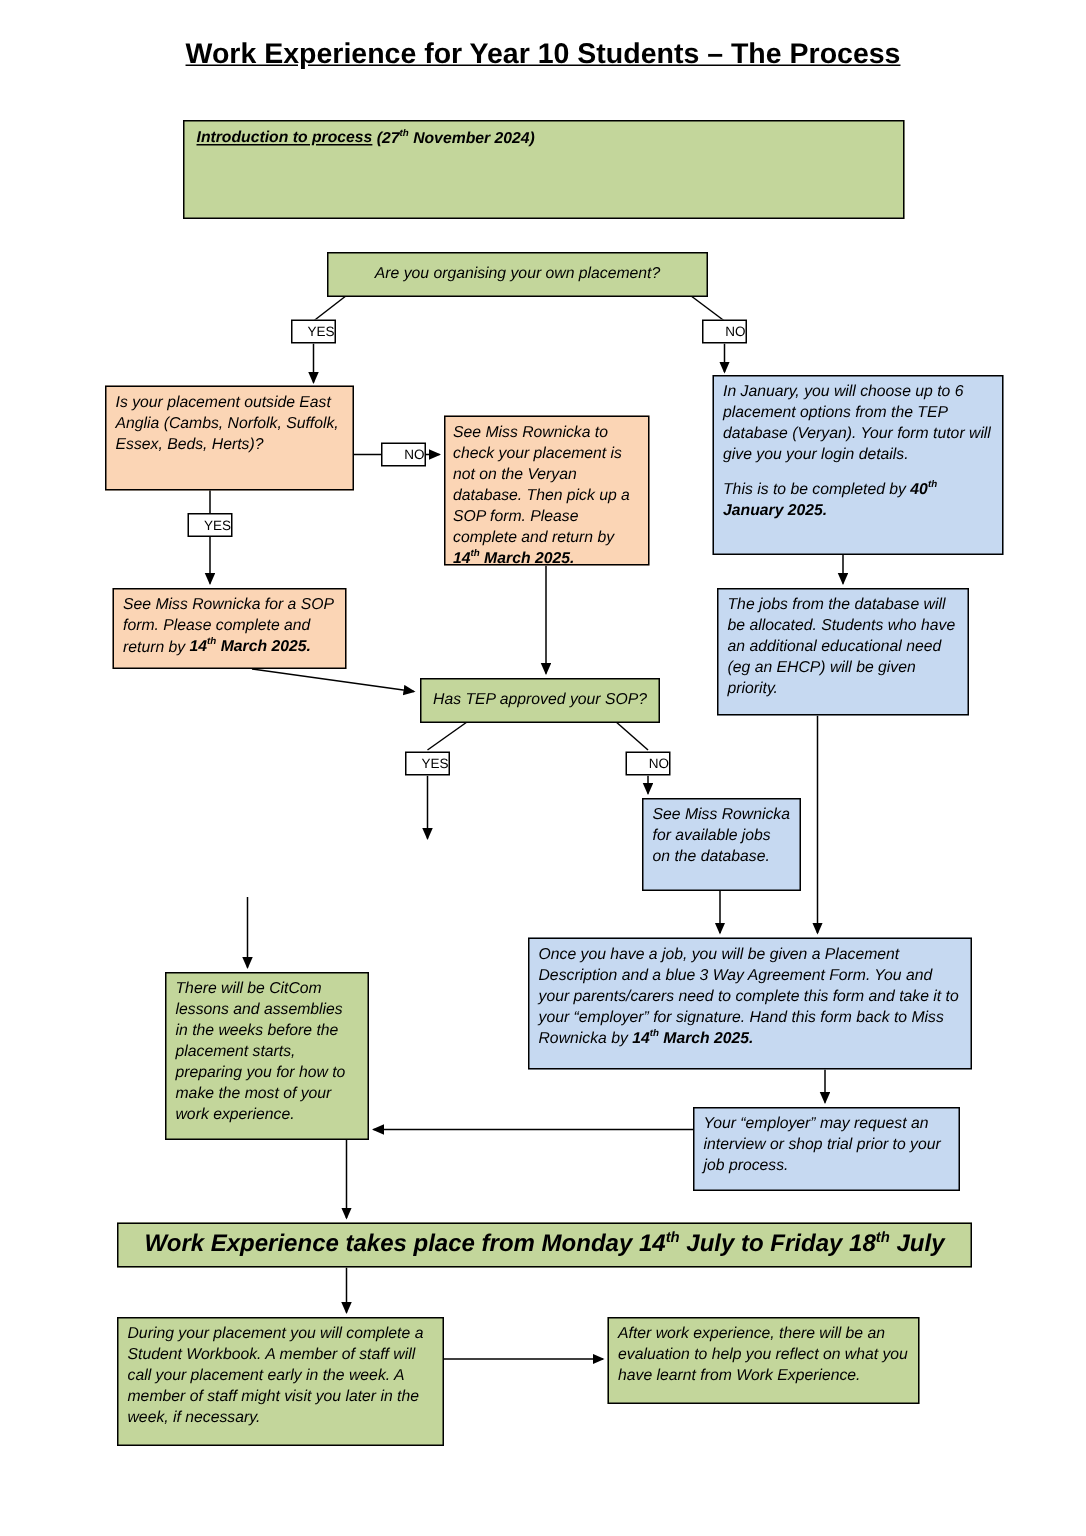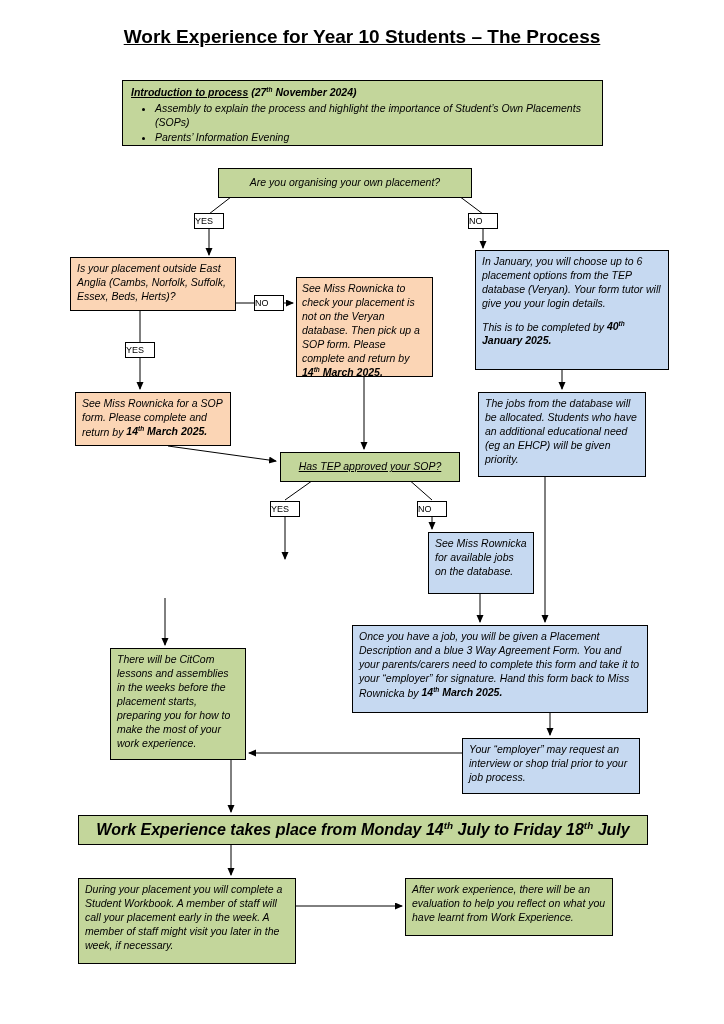--- a/index.html
+++ b/index.html
@@ -9,21 +9,21 @@
   svg.connectors { position:absolute; left:0; top:0; z-index:0; }
   .title { position:absolute; top:26px; left:0; width:100%; text-align:center;
            font-size:19px; font-weight:bold; text-decoration:underline; z-index:1; }
   .box { position:absolute; border:1px solid #000; font-style:italic; font-size:10.5px;
          line-height:1.33; padding:4px 6px; z-index:1; }
   .green  { background:#c3d69b; }
   .orange { background:#fbd5b5; }
   .blue   { background:#c6d9f1; }
   .center { display:flex; align-items:center; justify-content:center; text-align:center; padding:14px 4px; }
   .label { position:absolute; background:#ffffff; border:1px solid #000; font-size:9px;
-           text-align:left; line-height:14px; z-index:2; }
+           text-align:right; line-height:14px; z-index:2; }
   .banner { font-weight:bold; font-size:16px; }
   sup { font-size:0.62em; }
   b { font-weight:bold; }
   .intro-head { margin-bottom:3px; }
   .hd { font-weight:bold; text-decoration:underline; }
   .dt { font-weight:bold; }
   ul.bullets { margin:3px 0 0 24px; }
   ul.bullets li { margin:1px 0; }
   .para2 { margin-top:9px; }
 </style>
@@ -62,52 +62,48 @@
       <line x1="296" y1="906" x2="402" y2="906" marker-end="url(#arrow)"></line>
     </g>
   </svg>
 
   <div class="title">Work Experience for Year 10 Students – The Process</div>
 
   <div class="box green" style="left:122px; top:80px; width:481px; height:66px; padding:4px 8px;">
     <div class="intro-head">
       <span class="hd">Introduction to process</span><span class="dt"><span> (27</span><sup>th</sup><span> November 2024)</span></span>
     </div>
-    <ul class="bullets">
-      <li>Assembly to explain the process and highlight the importance of Student’s Own Placements (SOPs)</li>
-      <li>Parents’ Information Evening</li>
-    </ul>
   </div>
 
   <div class="box green center" style="left:218px; top:168px; width:254px; height:22px;">Are you organising your own placement?</div>
 
   <div class="label" style="left:194px; top:213px; width:30px; height:16px;">YES</div>
   <div class="label" style="left:468px; top:213px; width:30px; height:16px;">NO</div>
 
-  <div class="box orange" style="left:70px; top:257px; width:166px; height:54px;">Is your placement outside East Anglia (Cambs, Norfolk, Suffolk, Essex, Beds, Herts)?</div>
+  <div class="box orange" style="left:70px; top:257px; width:166px; height:70px;">Is your placement outside East Anglia (Cambs, Norfolk, Suffolk, Essex, Beds, Herts)?</div>
 
   <div class="label" style="left:254px; top:295px; width:30px; height:16px;">NO</div>
   <div class="label" style="left:125px; top:342px; width:30px; height:16px;">YES</div>
 
   <div class="box orange" style="left:296px; top:277px; width:137px; height:100px; padding:4px 5px;">
     <span><span>See Miss Rownicka to check your placement is not on the Veryan database.  Then pick up a SOP form. Please complete and return by </span><b><span>14</span><sup>th</sup><span> March 2025.</span></b></span>
   </div>
 
   <div class="box orange" style="left:75px; top:392px; width:156px; height:54px;">
     <span><span>See Miss Rownicka for a SOP form. Please complete and return by </span><b><span>14</span><sup>th</sup><span> March 2025.</span></b></span>
   </div>
 
   <div class="box blue" style="left:475px; top:250px; width:194px; height:120px;">
     <div>In January, you will choose up to 6 placement options from the TEP database (Veryan).  Your form tutor will give you your login details.</div>
     <div class="para2"><span>This is to be completed by </span><b><span>40</span><sup>th</sup><span> January 2025.</span></b></div>
   </div>
 
   <div class="box blue" style="left:478px; top:392px; width:168px; height:85px;">The jobs from the database will be allocated. Students who have an additional educational need (eg an EHCP) will be given priority.</div>
 
-  <div class="box green center" style="left:280px; top:452px; width:180px; height:26px;text-decoration:underline;">Has TEP approved your SOP?</div>
+  <div class="box green center" style="left:280px; top:452px; width:160px; height:26px;">Has TEP approved your SOP?</div>
 
   <div class="label" style="left:270px; top:501px; width:30px; height:16px;">YES</div>
   <div class="label" style="left:417px; top:501px; width:30px; height:16px;">NO</div>
 
   <div class="box blue" style="left:428px; top:532px; width:106px; height:62px;">See Miss Rownicka for available jobs on the database.</div>
 
 
   <div class="box blue" style="left:352px; top:625px; width:296px; height:88px;">
     <span><span>Once you have a job, you will be given a Placement Description and a blue 3 Way Agreement Form.  You and your parents/carers need to complete this form and take it to your “employer” for signature. Hand this form back to Miss Rownicka by </span><b><span>14</span><sup>th</sup><span> March 2025.</span></b></span>
   </div>

